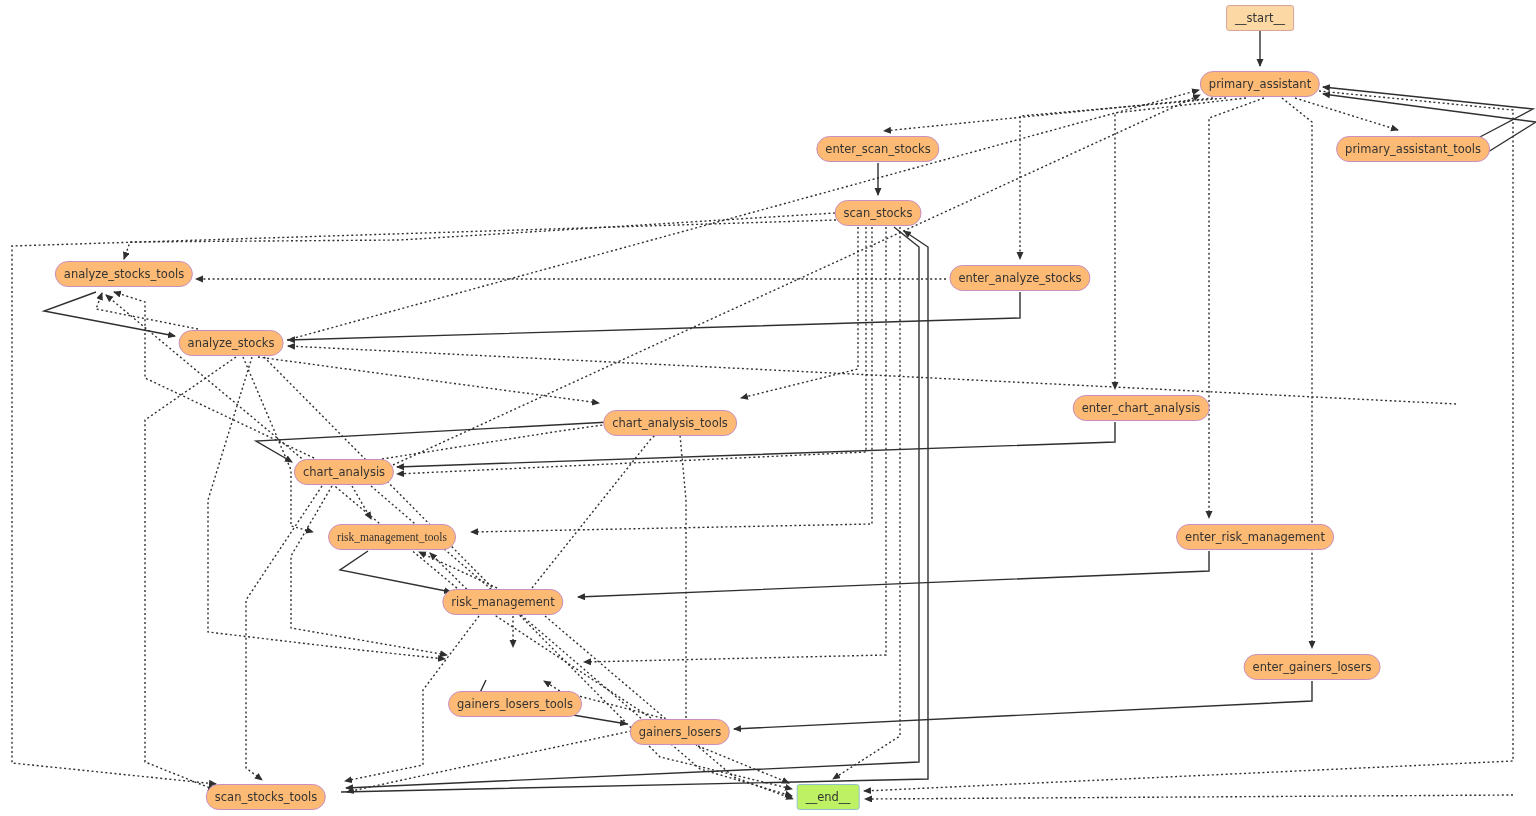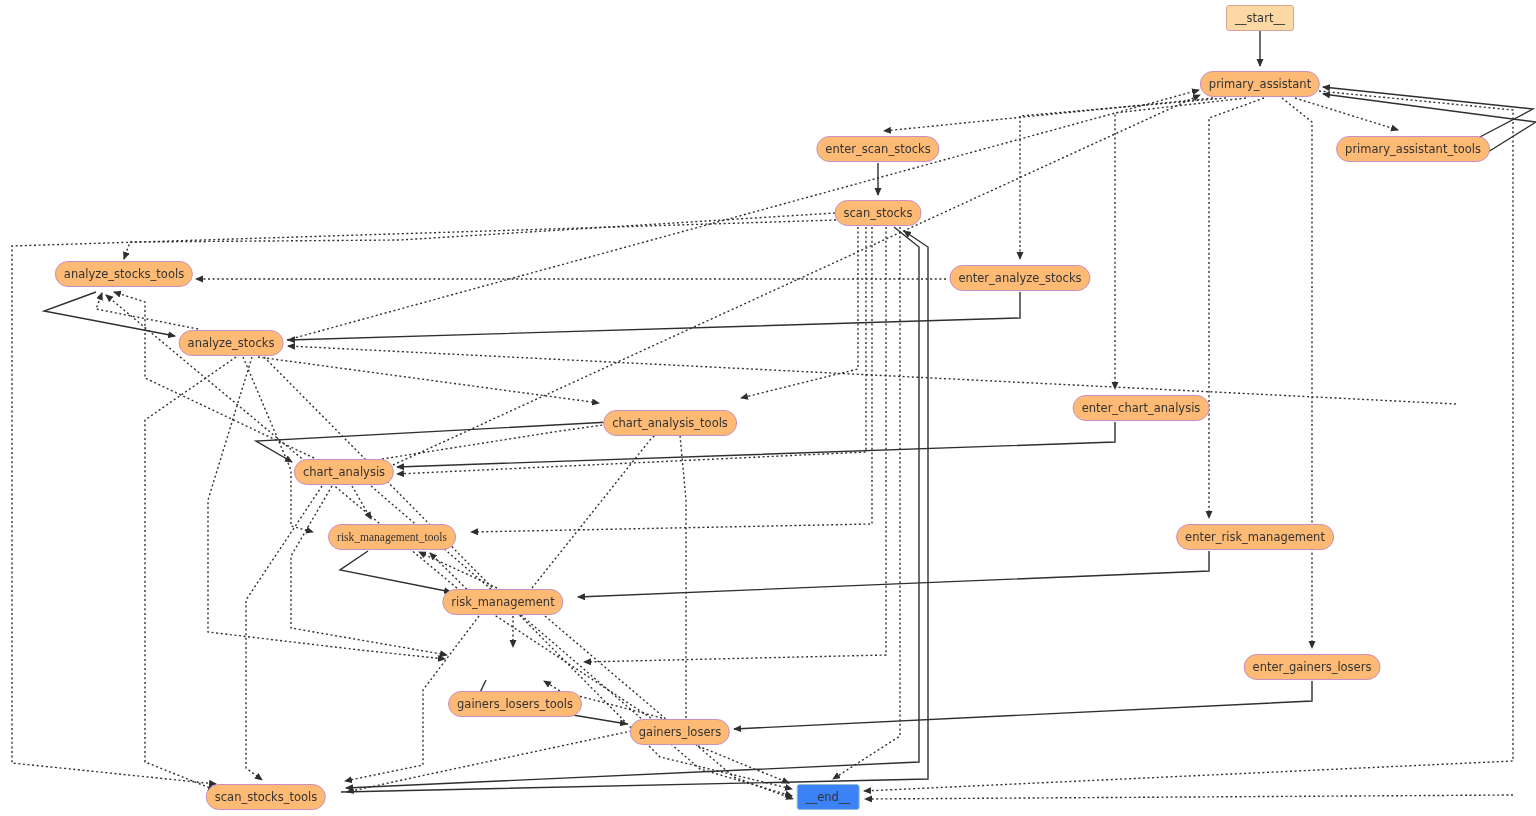--- a/index.html
+++ b/index.html
@@ -28,21 +28,21 @@
     background:#fdba74;
     border:1.4px solid #c98fc0;
     border-radius:14px;
   }
   .node.start{
     background:#fcd9a4;
     border:1.4px solid #d8a39b;
     border-radius:3px;
   }
   .node.end{
-    background:#3b82f6;
+    background:#bef264;
     border:1.4px solid #94c0ce;
     border-radius:3px;
   }
 </style>
 </head>
 <body>
 
 <div class="canvas">
   <svg class="edge-layer" id="edge-layer" viewBox="0 0 1536 816" xmlns="http://www.w3.org/2000/svg">
     <defs>

